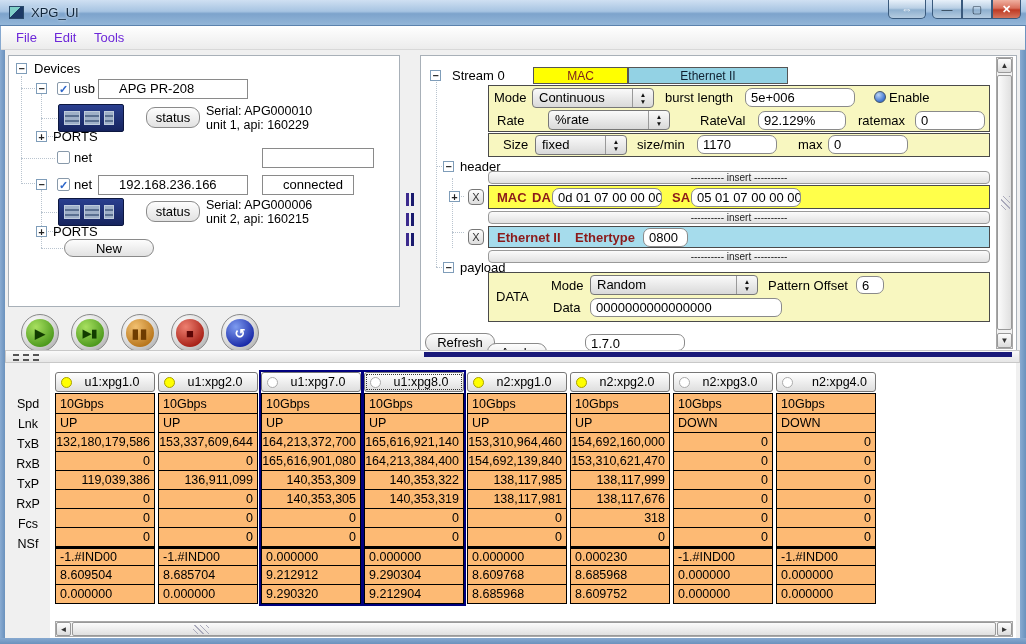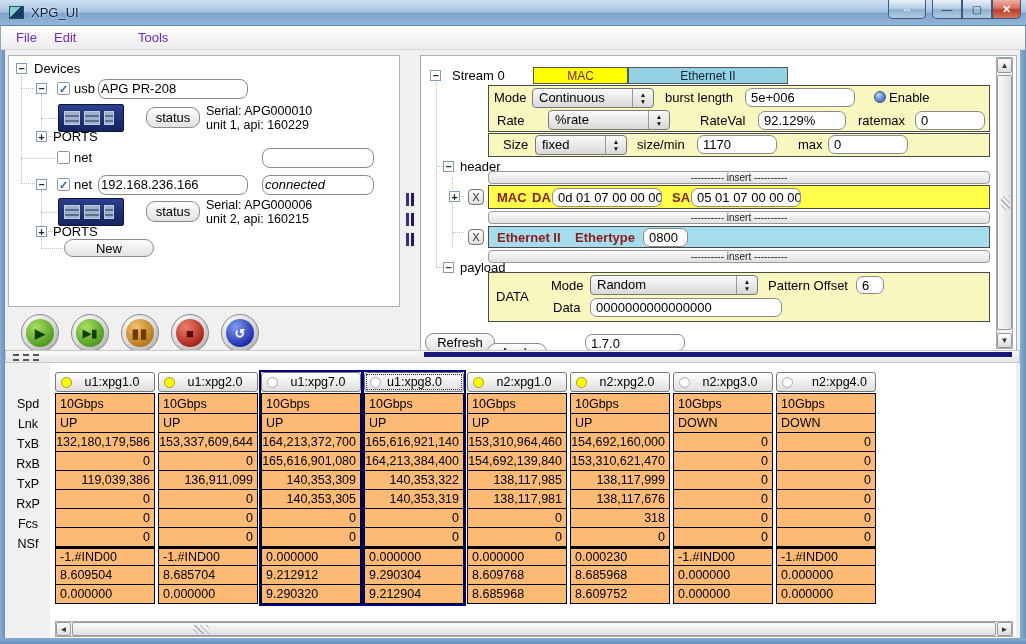--- a/index.html
+++ b/index.html
@@ -23,22 +23,22 @@
   .cap-close{background:linear-gradient(#f0b0a0,#d9705c 45%,#bf3a24 55%,#d4765f);color:#fff;font-weight:bold;}
   .menubar{left:1px;top:26px;width:1024px;height:24px;background:linear-gradient(#ffffff,#ececec);
     border-bottom:1px solid #d8d8d8;}
   .menu-item{top:30px;font-size:13px;color:#6d28d9;}
   .edge{background:linear-gradient(90deg,#89abd2,#6b92bd);}
   
   .panel{background:#fff;border:1px solid #a8b0b8;}
   .lbl{font-size:13px;color:#000;white-space:nowrap;}
   .sm{font-size:12.5px;}
   .maroon{color:#8b1a1a;font-weight:bold;}
-  .tf{background:#fff;border:1px solid #8a8a8a;border-radius:8px;font-family:"Liberation Sans",sans-serif;
-     font-size:13px;padding:1px 2px;color:#000;white-space:nowrap;overflow:hidden;}
+  .tf{background:#fff;border:1px solid #8a8a8a;border-radius:0;font-family:"Liberation Sans",sans-serif;
+     font-size:13px;padding:1px 20px;color:#000;white-space:nowrap;overflow:hidden;}
   .btn{background:linear-gradient(#fdfdfd,#e2e2e2);border:1px solid #8a8a8a;border-radius:9px;
      font-size:13px;color:#000;display:flex;align-items:center;justify-content:center;}
   .expander{width:11px;height:11px;border:1px solid #7f9db9;background:#fff;
      font:bold 10px/9px "DejaVu Sans Mono",monospace;text-align:center;color:#222;}
   .cb{width:13px;height:13px;border:1px solid #8899aa;border-radius:2px;background:#fff;
      font:bold 11px/12px "Liberation Sans",sans-serif;text-align:center;color:#2e66c9;}
   .dotline{border-left:1px dotted #b9c4cf;}
   .dothline{border-top:1px dotted #b9c4cf;}
   .device-img{width:66px;height:28px;background:linear-gradient(#2a3f8f,#16245e);border:1px solid #0c1740;
      border-radius:2px;display:flex;align-items:center;gap:4px;padding:0 5px;}
@@ -113,21 +113,21 @@
   <div class="abs cap-btn" style="left:962px;width:30px;border-radius:0;">
       <span>▢</span>
     </div>
   <div class="abs cap-btn cap-close" style="left:992px;width:29px;border-radius:0 0 5px 0;">
       <span>✕</span>
     </div>
 
   <div class="abs menubar"></div>
   <div class="abs menu-item" style="left:16px;">File</div>
   <div class="abs menu-item" style="left:54px;">Edit</div>
-  <div class="abs menu-item" style="left:94px;margin-left:44px;">Tools</div>
+  <div class="abs menu-item" style="left:94px;">Tools</div>
 
   <div class="abs panel" style="left:8px;top:55px;width:392px;height:252px;"></div>
 
   <div class="abs dotline" style="left:21px;top:76px;height:108px;"></div>
   <div class="abs dothline" style="left:21px;top:88px;width:14px;"></div>
   <div class="abs dothline" style="left:21px;top:158px;width:34px;"></div>
   <div class="abs dothline" style="left:21px;top:183px;width:14px;"></div>
   <div class="abs dotline" style="left:41px;top:94px;height:42px;"></div>
   <div class="abs dothline" style="left:41px;top:118px;width:16px;"></div>
   <div class="abs dothline" style="left:41px;top:136px;width:16px;"></div>
@@ -155,21 +155,21 @@
   <div class="abs lbl" style="left:53px;top:129px;">PORTS</div>
 
   <div class="abs cb" style="left:57px;top:151px;"></div>
   <div class="abs lbl" style="left:74px;top:150px;">net</div>
   <div class="abs tf" style="left:262px;top:148px;width:112px;height:20px;"></div>
 
   <div class="abs expander" style="left:36px;top:179px;"><span>−</span></div>
   <div class="abs cb" style="left:57px;top:178px;"><span>✓</span></div>
   <div class="abs lbl" style="left:74px;top:177px;">net</div>
   <div class="abs tf" style="left:98px;top:175px;width:150px;height:20px;">192.168.236.166</div>
-  <div class="abs tf" style="left:262px;top:175px;width:112px;height:20px;font-style:italic;">connected</div>
+  <div class="abs tf" style="left:262px;top:175px;width:92px;height:20px;">connected</div>
   <div class="abs device-img" style="left:58px;top:198px;">
     <span class="dev-port"></span>
     <span class="dev-port"></span>
     <span class="dev-port" style="width:10px;"></span>
   </div>
   <div class="abs btn" style="left:146px;top:201px;width:54px;height:21px;">status</div>
   <div class="abs lbl sm" style="left:206px;top:198px;">Serial: APG000006</div>
   <div class="abs lbl sm" style="left:206px;top:212px;">unit 2, api: 160215</div>
   <div class="abs expander" style="left:36px;top:226px;"><span>+</span></div>
   <div class="abs lbl" style="left:53px;top:224px;">PORTS</div>
@@ -392,21 +392,21 @@
           <div class="stat-cell ta-r">0</div>
           <div class="stat-cell ta-r">0</div>
           <div class="stat-cell thick">0.000000</div>
           <div class="stat-cell">9.212912</div>
           <div class="stat-cell">9.290320</div>
         </div>
       </div>
       <div class="stat-col selected focused" style="left: 362px;">
         <div class="stat-header">
           <span class="led off"></span>
-          <span style="flex: 1 1 0%; padding-right: 8px;">u1:xpg8.0</span>
+          <span style="flex: 1 1 0%; text-align: center; padding-right: 8px;">u1:xpg8.0</span>
         </div>
         <div class="stat-box">
           <div class="stat-cell">10Gbps</div>
           <div class="stat-cell">UP</div>
           <div class="stat-cell ta-r">165,616,921,140</div>
           <div class="stat-cell ta-r">164,213,384,400</div>
           <div class="stat-cell ta-r">140,353,322</div>
           <div class="stat-cell ta-r">140,353,319</div>
           <div class="stat-cell ta-r">0</div>
           <div class="stat-cell ta-r">0</div>

